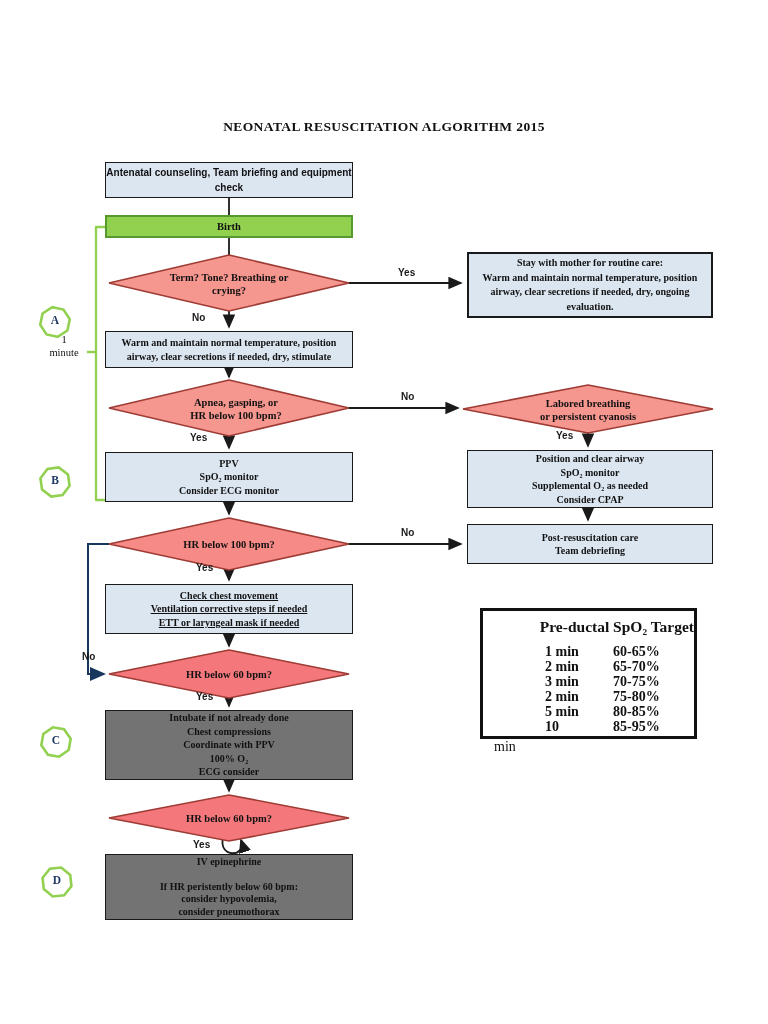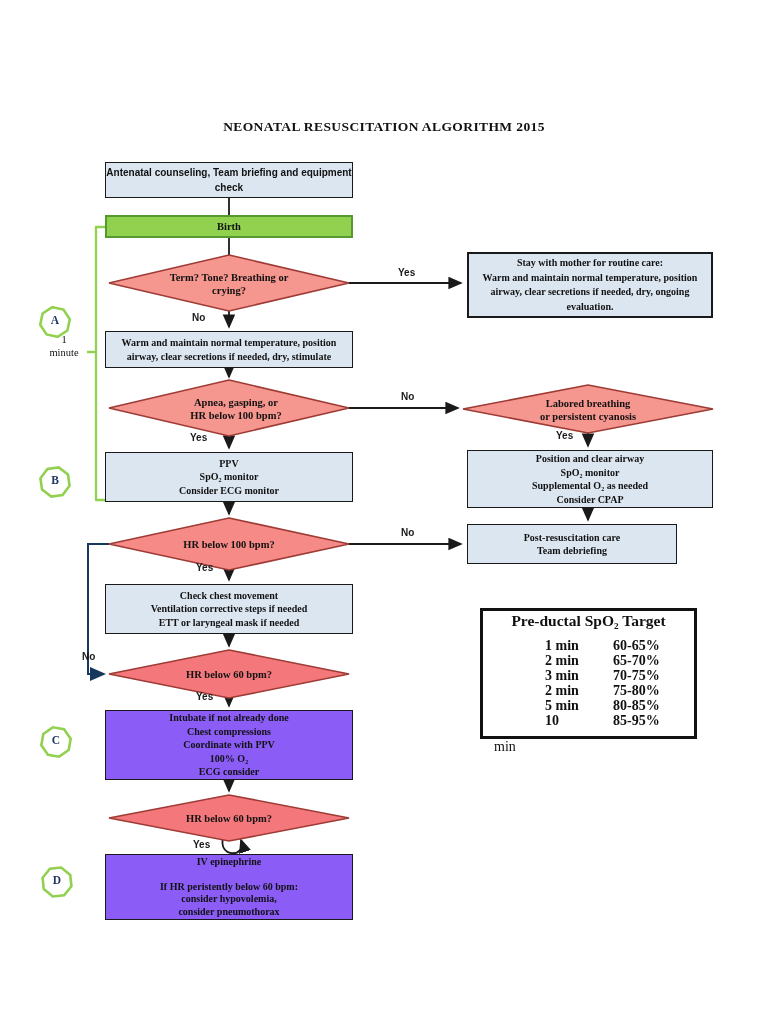--- a/index.html
+++ b/index.html
@@ -5,34 +5,34 @@
   html,body{margin:0;padding:0;background:#ffffff;}
   #page{position:relative;width:768px;height:1024px;background:#ffffff;overflow:hidden;
         font-family:"Liberation Serif",serif;color:#111;}
   #flow-svg{position:absolute;left:0;top:0;z-index:1;}
   .layer{position:absolute;left:0;top:0;width:768px;height:1024px;z-index:2;}
   .title{position:absolute;left:0;top:119px;width:768px;text-align:center;
          font-size:13.5px;font-weight:bold;letter-spacing:.4px;}
   .box{position:absolute;border:1.8px solid #1a1a1a;background:#DCE6F1;
        display:flex;flex-direction:column;justify-content:center;align-items:center;
        text-align:center;font-weight:bold;font-size:10px;line-height:13.5px;box-sizing:border-box;}
-  .box.dark{background:#8b5cf6;}
+  .box.dark{background:#737373;}
   .box.green{background:#92D050;border:2px solid #569A2F;font-size:10.5px;}
   .box.sans{font-family:"Liberation Sans",sans-serif;line-height:15px;}
   .dlabel{position:absolute;z-index:3;text-align:center;font-weight:bold;font-size:10.5px;
           line-height:13px;}
   .yn{position:absolute;z-index:3;font-family:"Liberation Sans",sans-serif;
       font-weight:bold;font-size:10px;color:#1a1a1a;}
   .marker-letter{position:absolute;z-index:3;width:30px;text-align:center;
       font-weight:bold;font-size:11.5px;color:#1F3864;}
   .minute{position:absolute;left:40px;top:333px;width:48px;text-align:center;
       font-size:10.5px;line-height:13px;z-index:3;}
   .spo2-table{position:absolute;left:480px;top:608px;width:217px;height:131px;
       border:3px solid #111;box-sizing:border-box;background:#fff;}
-  .spo2-title{text-align:center;margin-top:1px;font-weight:bold;font-size:15.5px;}
+  .spo2-title{text-align:right;margin-top:7px;font-weight:bold;font-size:15.5px;}
   .spo2-rows{margin:8px 0 0 62px;font-weight:bold;font-size:14px;line-height:15px;}
   .spo2-row{display:grid;grid-template-columns:52px auto;column-gap:16px;}
   .overflow-min{position:absolute;left:494px;top:739px;font-weight:normal;font-size:14px;z-index:3;}
 </style>
 </head>
 <body>
 
 <div id="page">
 
   <svg id="flow-svg" width="768" height="1024" viewBox="0 0 768 1024">
@@ -92,21 +92,21 @@
     <div class="box green" style="left:105px;top:215px;width:248px;height:23px;">Birth</div>
     <div class="box" style="left:105px;top:331px;width:248px;height:37px;">
         <div>Warm and maintain normal temperature, position</div>
         <div>airway, clear secretions if needed, dry, stimulate</div>
       </div>
     <div class="box" style="left:105px;top:452px;width:248px;height:50px;">
         <div>PPV</div>
         <div>SpO₂ monitor</div>
         <div>Consider ECG monitor</div>
       </div>
-    <div class="box" style="left:105px;top:584px;width:248px;height:50px;">
+    <div class="box" style="left:105px;top:584px;width:248px;height:50px;text-decoration:underline;">
         <div>Check chest movement</div>
         <div>Ventilation corrective steps if needed</div>
         <div>ETT or laryngeal mask if needed</div>
       </div>
     <div class="box dark" style="left:105px;top:710px;width:248px;height:70px;">
         <div>Intubate if not already done</div>
         <div>Chest compressions</div>
         <div>Coordinate with PPV</div>
         <div>100% O₂</div>
         <div>ECG consider</div>
@@ -124,21 +124,21 @@
         <div>Warm and maintain normal temperature, position</div>
         <div>airway, clear secretions if needed, dry, ongoing</div>
         <div>evaluation.</div>
       </div>
     <div class="box" style="left:467px;top:450px;width:246px;height:58px;">
         <div>Position and clear airway</div>
         <div>SpO₂ monitor</div>
         <div>Supplemental O₂ as needed</div>
         <div>Consider CPAP</div>
       </div>
-    <div class="box" style="left:467px;top:524px;width:210px;height:40px;text-align:right;">
+    <div class="box" style="left:467px;top:524px;width:246px;height:40px;text-align:right;">
         <div>Post-resuscitation care</div>
         <div>Team debriefing</div>
       </div>
 
     <div class="dlabel" style="left:129px;top:271px;width:200px;">
         <div>Term? Tone?  Breathing or</div>
         <div>crying?</div>
       </div>
     <div class="dlabel" style="left:136px;top:396px;width:200px;">
         <div>Apnea, gasping, or</div>

